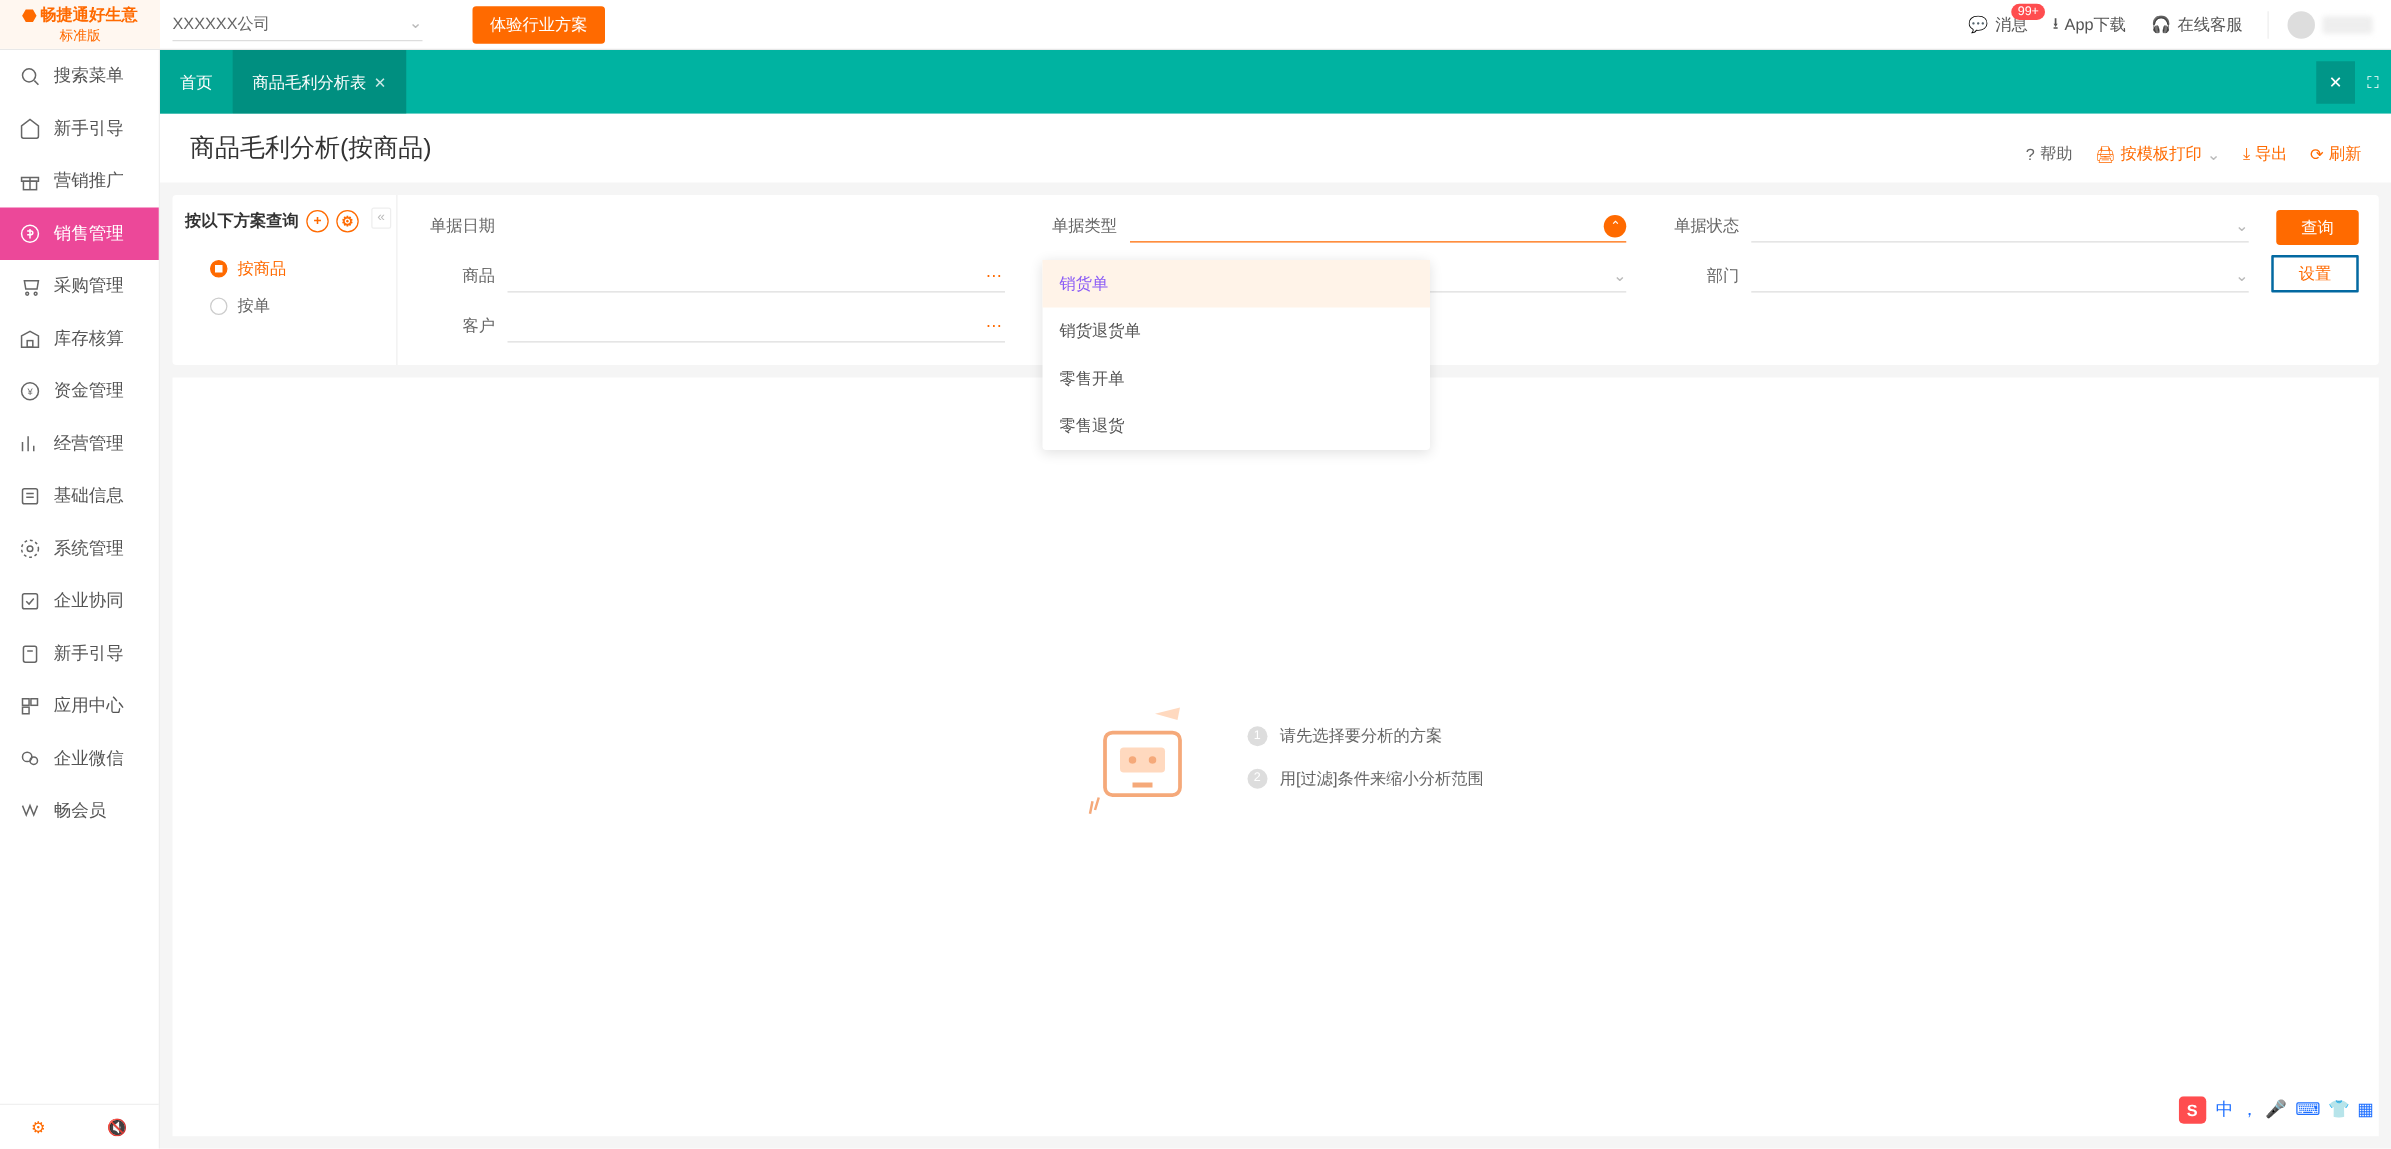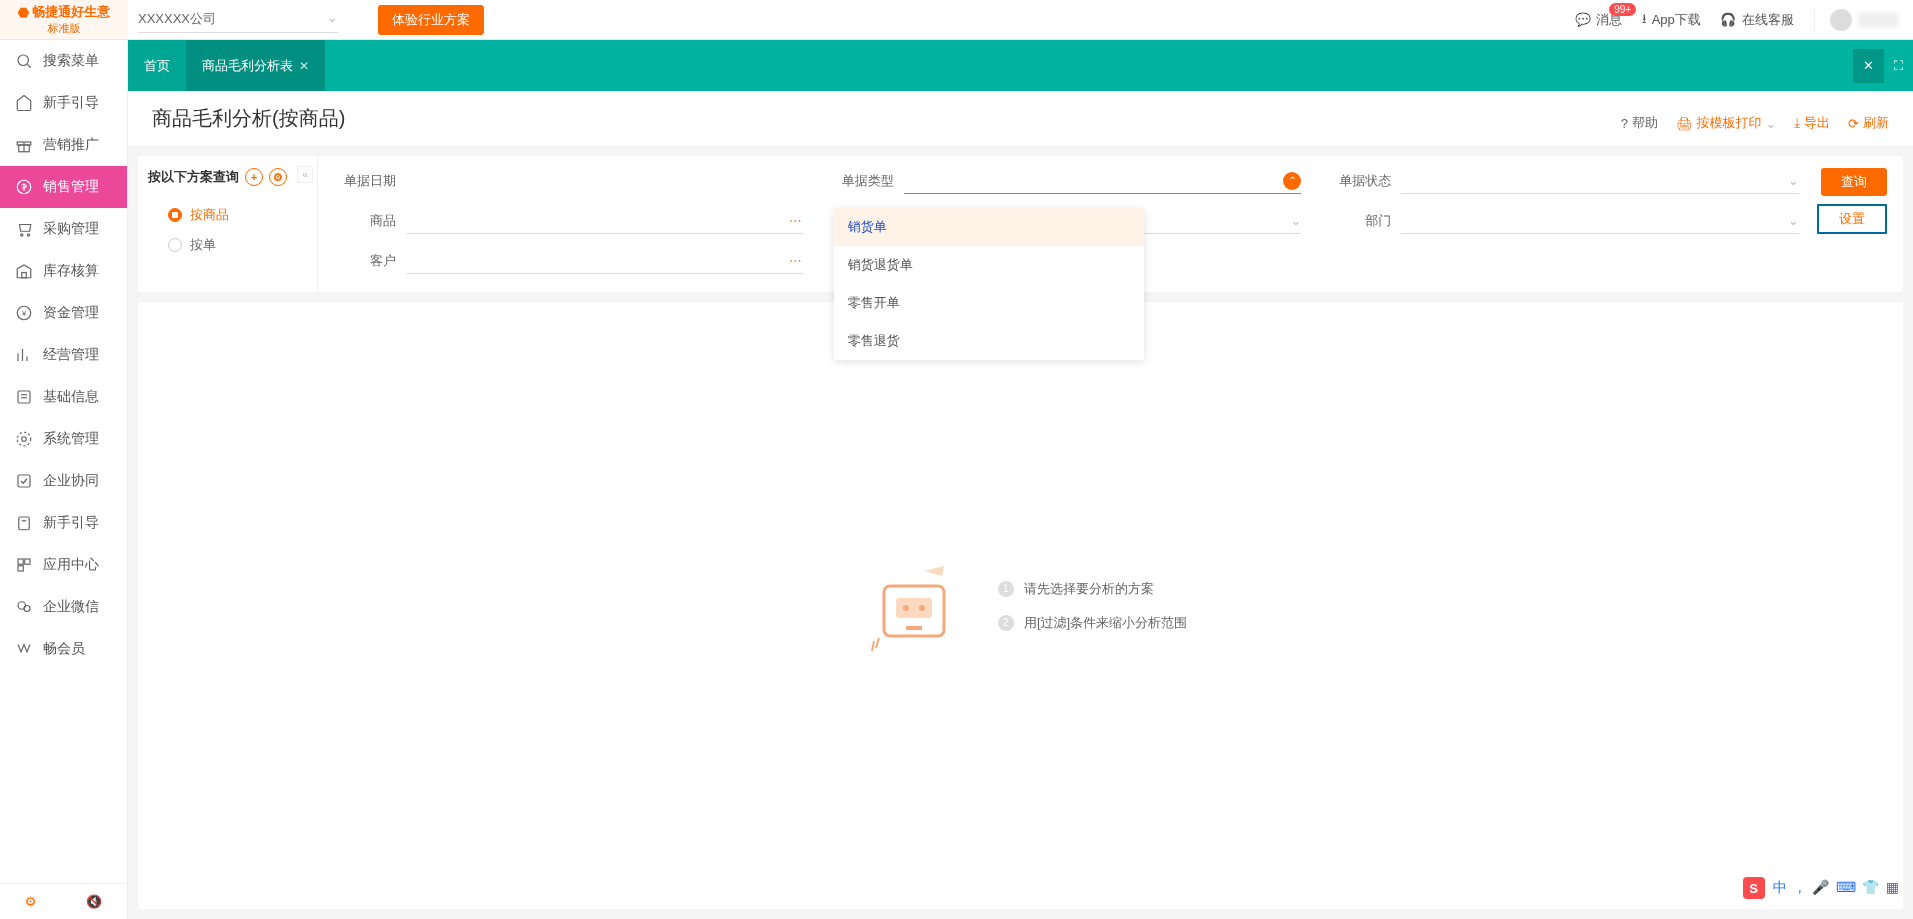--- a/index.html
+++ b/index.html
@@ -79,21 +79,21 @@
 .underline-input.open { border-bottom-color: #ff6a00; }
 .underline-input.open .chev-circle { width: 18px; height: 18px; background: #ff6a00; color: #fff; border-radius: 50%; display: flex; align-items: center; justify-content: center; font-size: 10px; }
 
 .action-col { display: flex; flex-direction: column; gap: 8px; align-items: flex-end; padding: 12px 16px 0 0; }
 .btn-primary { background: #ff6a00; color: #fff; border: none; padding: 5px 20px; border-radius: 3px; font-size: 13px; }
 .btn-outline { background: #fff; color: #ff6a00; border: 2px solid #0369a1; padding: 4px 20px; border-radius: 1px; font-size: 13px; }
 
 
 .dropdown { position: absolute; background: #fff; box-shadow: 0 2px 10px rgba(0,0,0,0.12); border-radius: 3px; z-index: 10; width: 310px; top: 40px; left: 0; }
 .dropdown-option { padding: 10px 14px; font-size: 13px; color: #555; }
-.dropdown-option.highlight { background: #fff3e8; color: #1d4ed8; }
+.dropdown-option.highlight { background: #fff3e8; color: #8b5cf6; }
 
 
 .empty { flex: 1; display: flex; align-items: center; justify-content: center; background: #fff; margin: 0 10px 10px; }
 .empty-inner { display: flex; align-items: center; gap: 24px; }
 .empty-ill svg { display: block; }
 .empty-steps { display: flex; flex-direction: column; gap: 16px; }
 .step { display: flex; align-items: center; gap: 10px; color: #666; font-size: 13px; }
 .step .num { width: 16px; height: 16px; border-radius: 50%; background: #ddd; color: #fff; font-size: 10px; display: flex; align-items: center; justify-content: center; }
 
 .ime-widget { position: fixed; right: 14px; bottom: 20px; display: flex; align-items: center; gap: 8px; }

